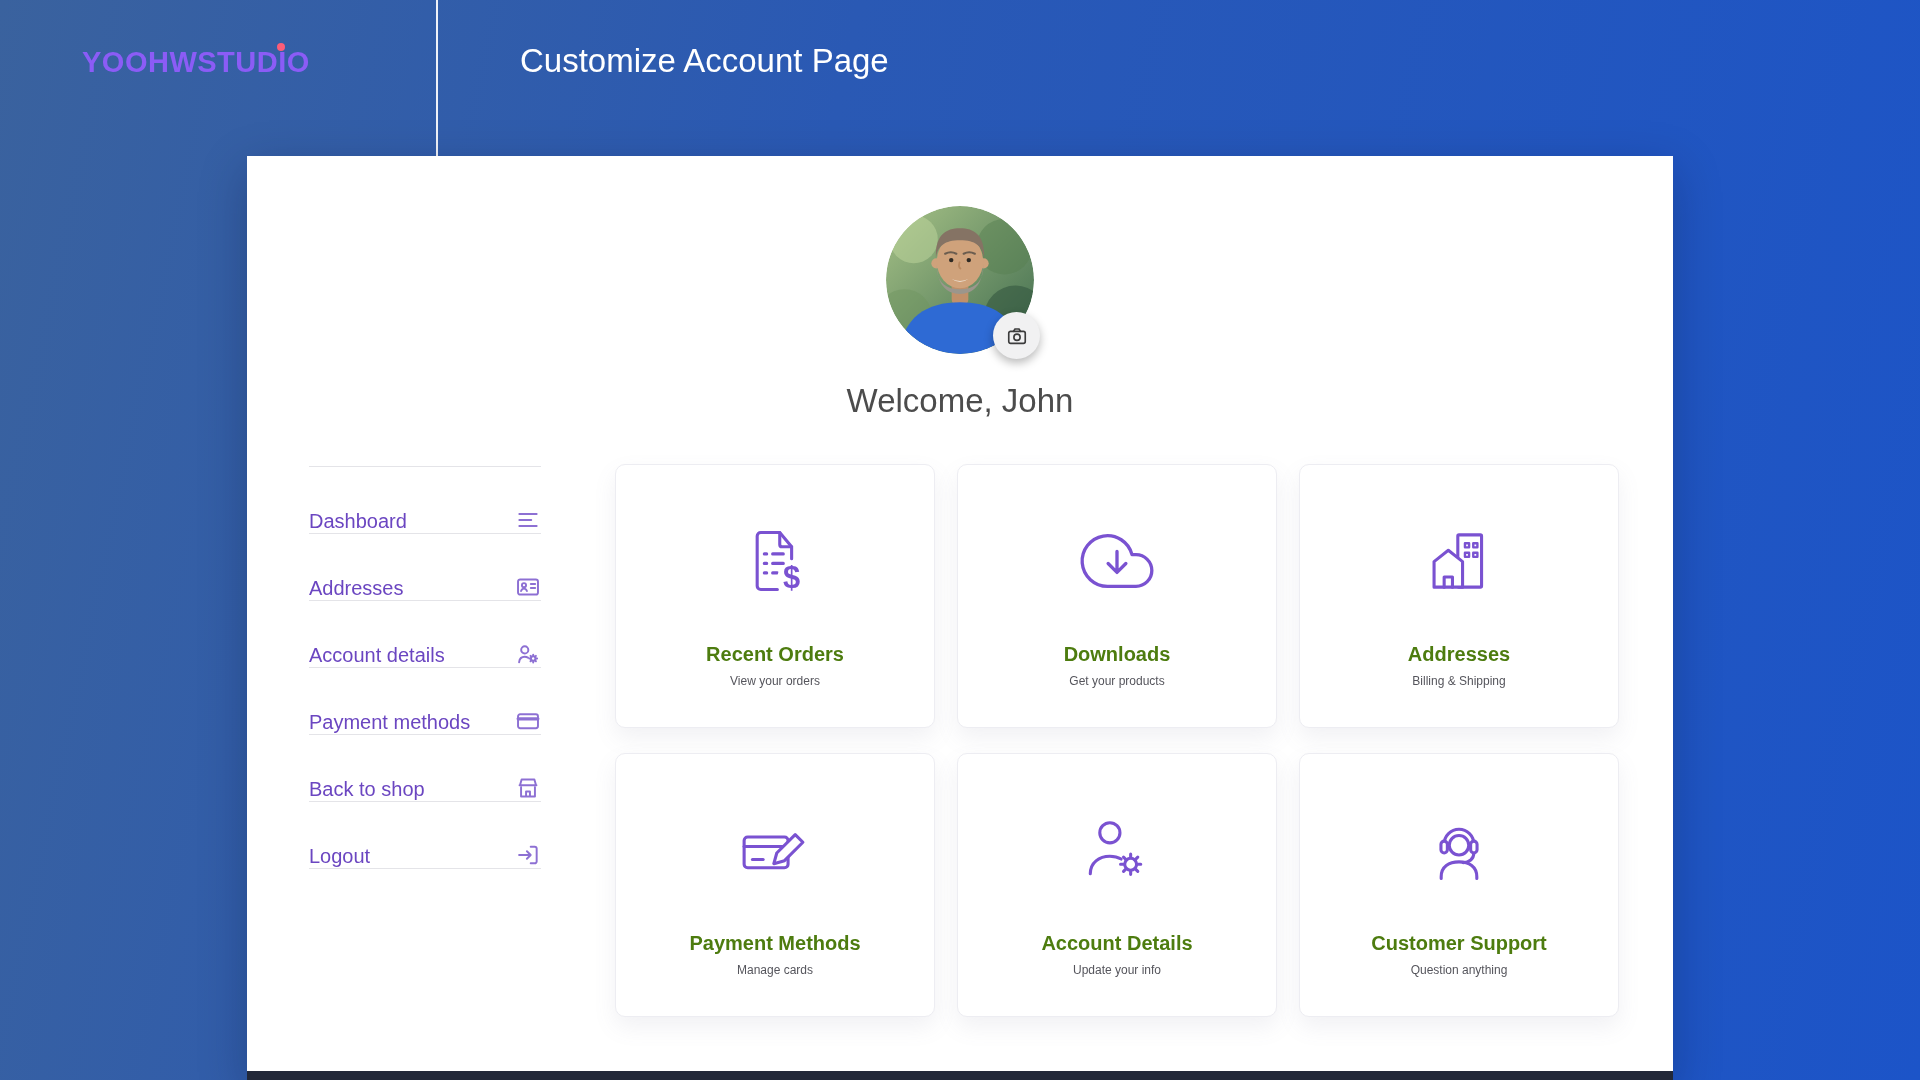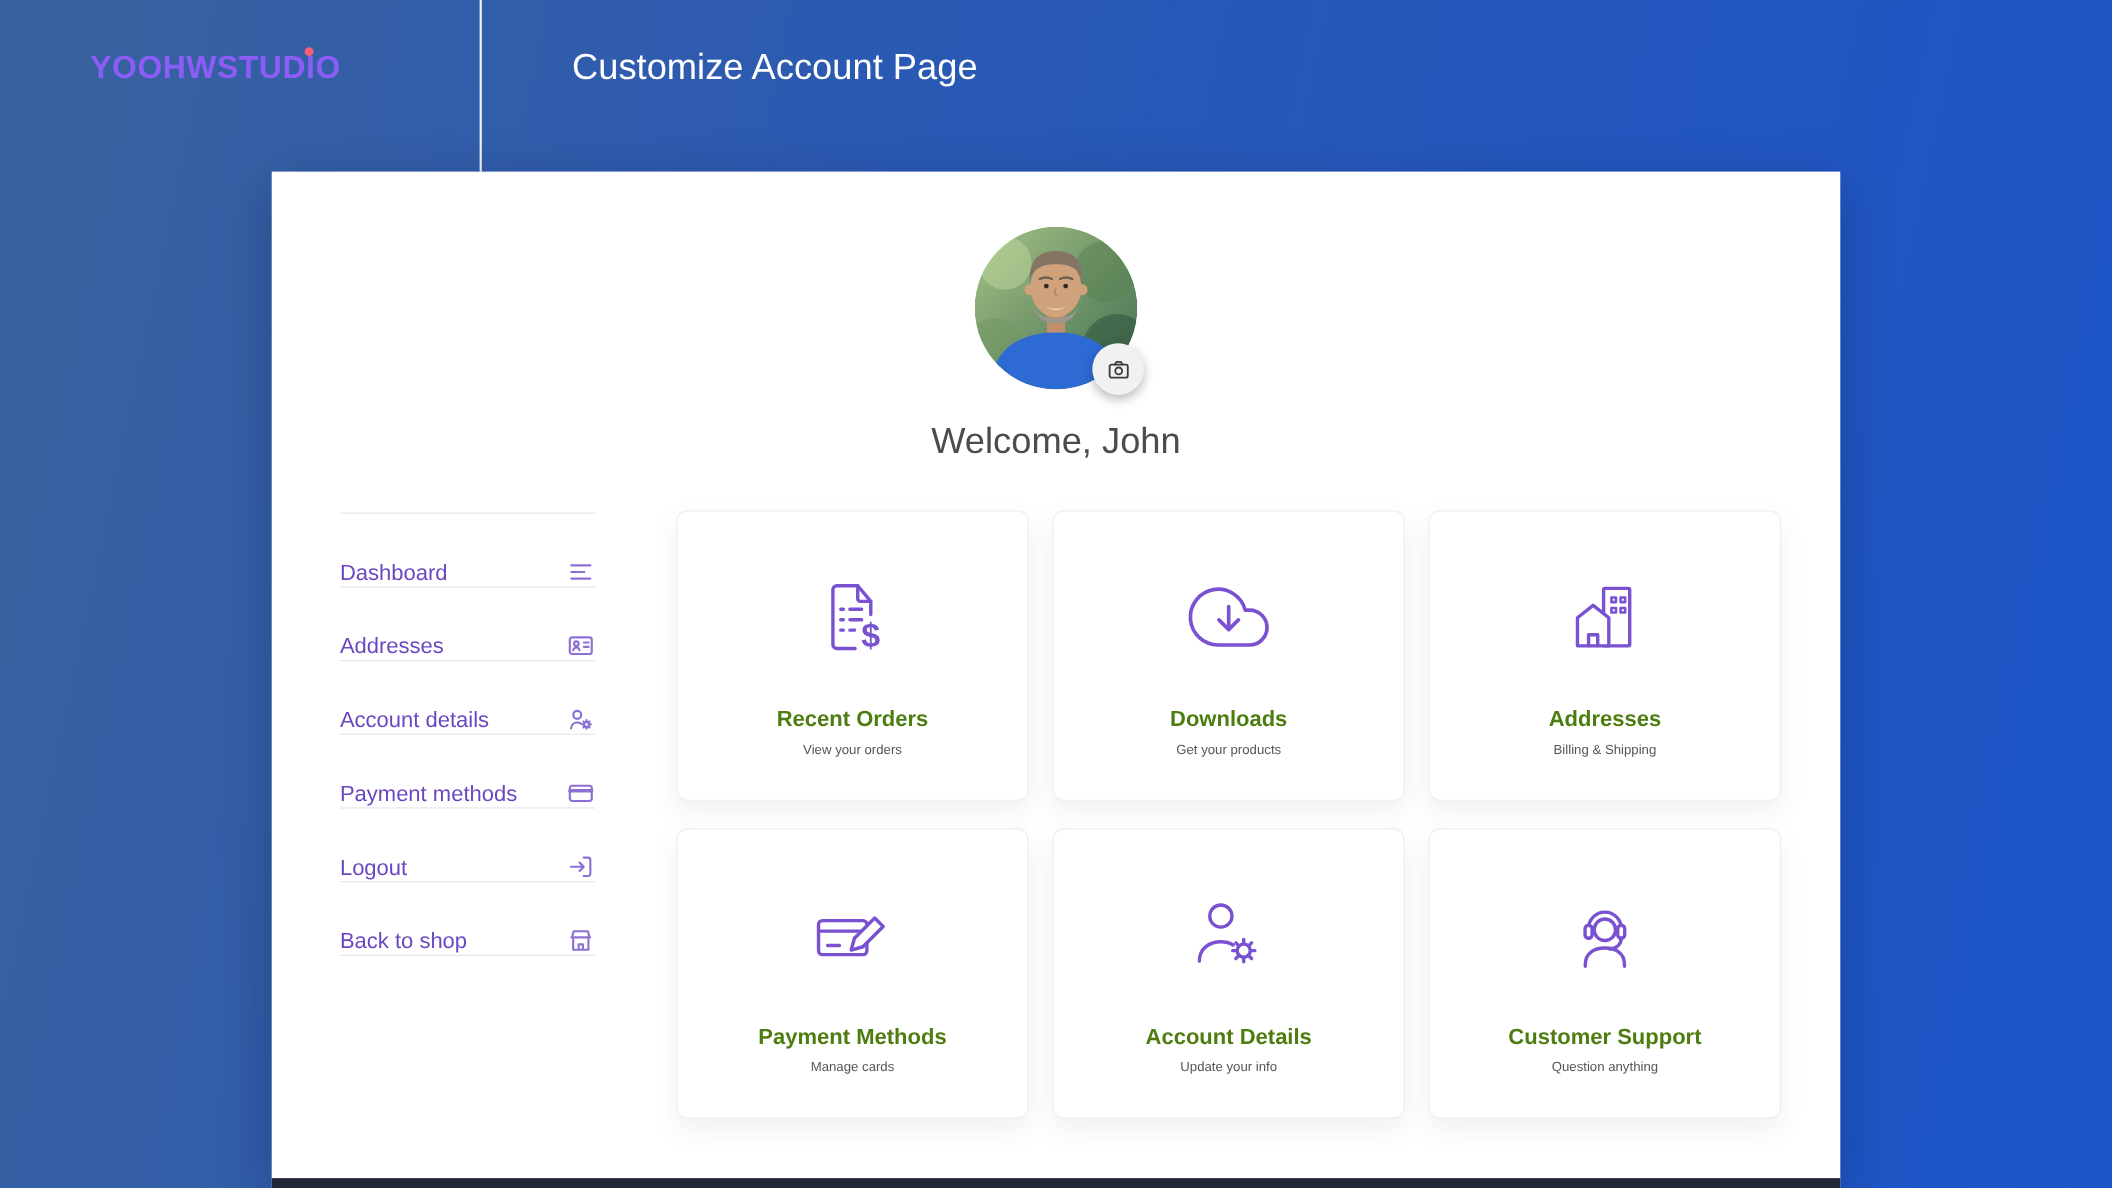--- a/index.html
+++ b/index.html
@@ -171,31 +171,31 @@
 
     <div class="menu-item">
       <span class="menu-label">Payment methods</span>
       <svg class="menu-ic" viewBox="0 0 24 24" fill="none" stroke="#8161cf" stroke-width="1.8" stroke-linecap="round" stroke-linejoin="round">
         <rect x="2.8" y="5.8" width="18.4" height="12.8" rx="2"></rect>
         <path stroke-width="3" d="M2.9 10h18.2"></path>
       </svg>
     </div>
 
     <div class="menu-item">
+      <span class="menu-label">Back to shop</span>
+      <svg class="menu-ic" viewBox="0 0 24 24" fill="none" stroke="#8161cf" stroke-width="1.8" stroke-linecap="round" stroke-linejoin="round">
+        <path d="M4.6 9.4 6.1 4.2h11.8l1.5 5.2M5.6 11.2v8.6h12.8v-8.6M10.2 19.8v-4.6h3.6v4.6M4.2 9.4h15.6"></path>
+      </svg>
+    </div>
+
+    <div class="menu-item">
       <span class="menu-label">Logout</span>
       <svg class="menu-ic" viewBox="0 0 24 24" fill="none" stroke="#8161cf" stroke-width="1.8" stroke-linecap="round" stroke-linejoin="round">
         <path d="M14.5 4.3h3.7A1.8 1.8 0 0 1 20 6.1v11.8a1.8 1.8 0 0 1-1.8 1.8h-3.7"></path>
         <path d="M3.8 12h10.7M11 8.5 14.5 12 11 15.5"></path>
-      </svg>
-    </div>
-
-    <div class="menu-item">
-      <span class="menu-label">Back to shop</span>
-      <svg class="menu-ic" viewBox="0 0 24 24" fill="none" stroke="#8161cf" stroke-width="1.8" stroke-linecap="round" stroke-linejoin="round">
-        <path d="M4.6 9.4 6.1 4.2h11.8l1.5 5.2M5.6 11.2v8.6h12.8v-8.6M10.2 19.8v-4.6h3.6v4.6M4.2 9.4h15.6"></path>
       </svg>
     </div>
 
   </div>
 
   <div class="grid">
 
     <div class="tile">
       <div class="tile-icon">
         <svg width="76" height="76" viewBox="0 0 64 64" fill="none" stroke="#7a52d1" stroke-width="2.6" stroke-linecap="round" stroke-linejoin="round">

